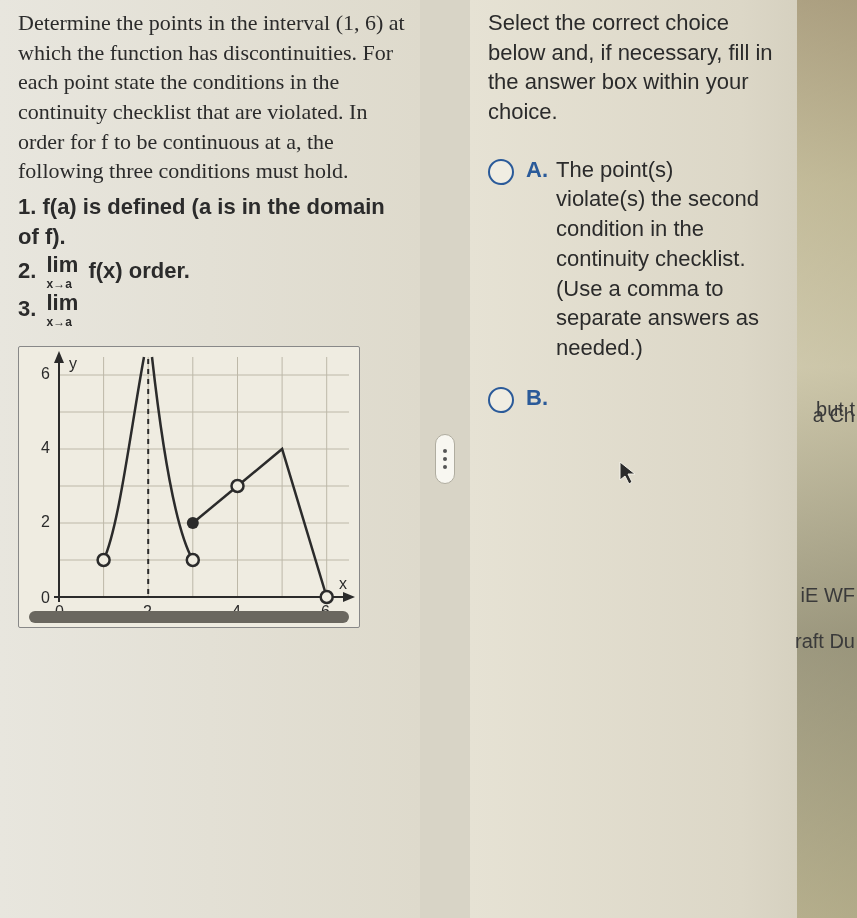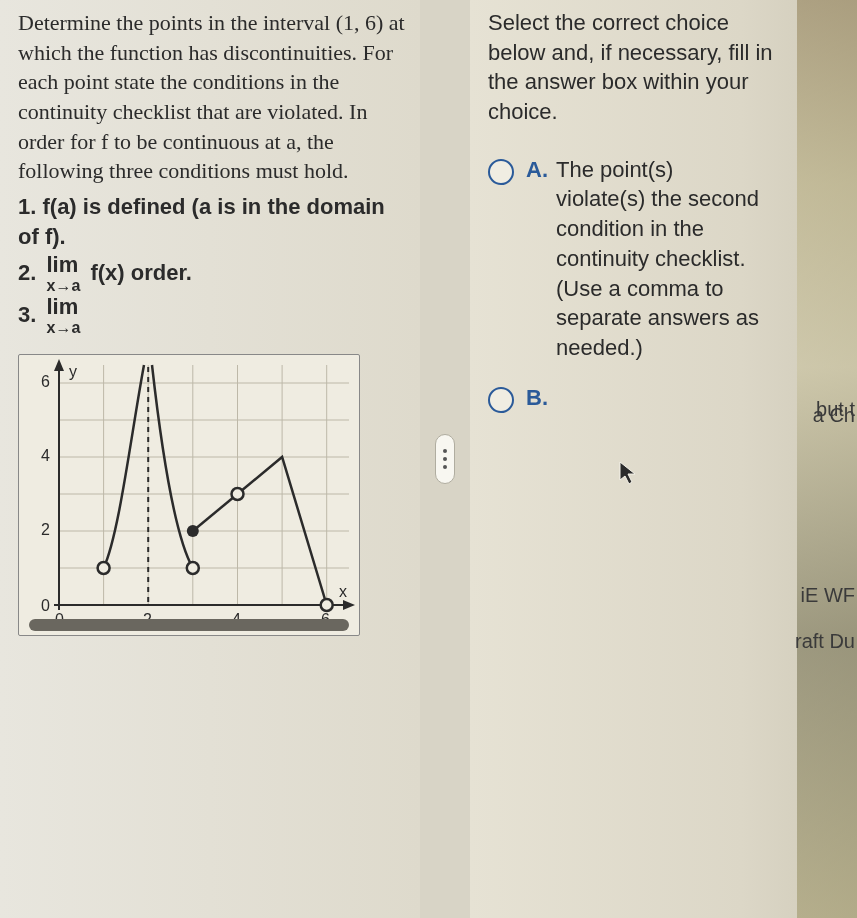--- a/index.html
+++ b/index.html
@@ -83,21 +83,21 @@
   .q-text p { margin: 0 0 4px 0; font-family: Liberation Serif, serif; }
   .cond-list { margin-top: 6px; font-weight: bold; }
   .cond-list .item { margin-bottom: 2px; }
   .lim-block {
     display: inline-block;
     vertical-align: middle;
     line-height: 1;
     margin: 0 4px;
   }
   .lim-block .top { font-size: 22px; }
-  .lim-block .bot { font-size: 16px; margin-top: 2px; }
+  .lim-block .bot { font-size: 12px; margin-top: 2px; }
   .graph-wrap {
     margin-top: 18px;
     width: 340px;
     height: 280px;
     background: #efece1;
     border: 1px solid #888;
     position: relative;
     border-radius: 2px;
   }
   .graph-wrap svg { display:block; }

